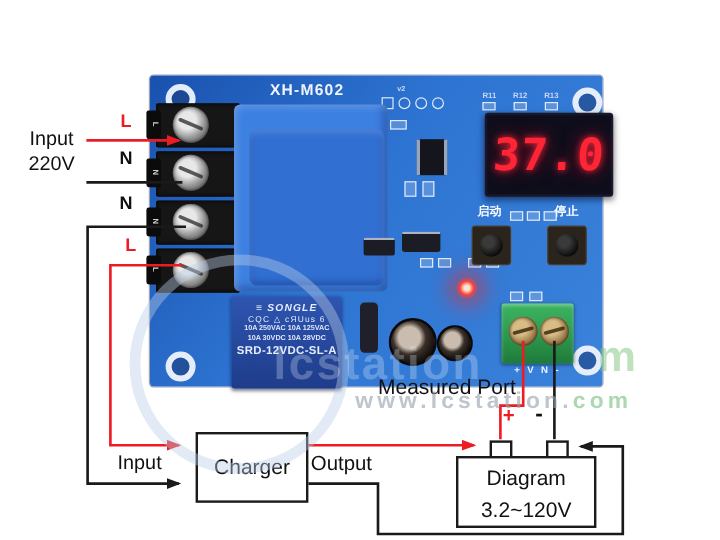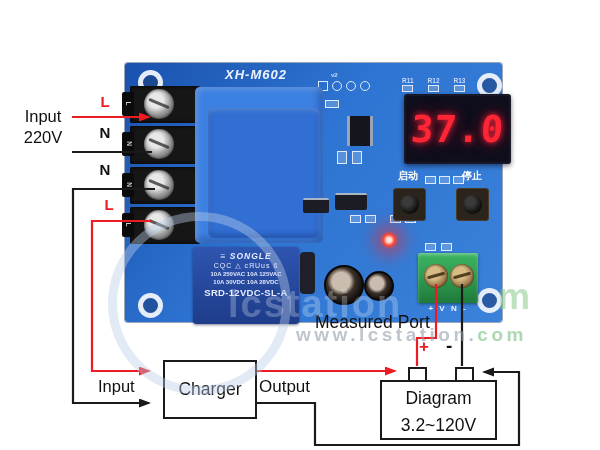--- a/index.html
+++ b/index.html
@@ -17,21 +17,21 @@
   #title{left:0;top:2px;width:600px;text-align:center;font-size:47px;font-weight:800;
          letter-spacing:1px;color:var(--title_blue);}
 
   
   #pcb{left:125px;top:63px;width:377px;height:259px;border-radius:3px;
        background:linear-gradient(125deg,var(--pcb_blue_2) 0%,var(--pcb_blue_1) 45%,#3a82da 100%);
        box-shadow:0 0 0 1px rgba(10,30,80,.4);}
   .hole{width:15px;height:15px;border:5px solid rgba(240,246,255,.95);border-radius:50%;
         background:rgba(30,60,120,.55);}
   .silk{color:var(--silk_white);font-weight:bold;}
-  #pcb-model{left:100px;top:4px;font-size:13px;letter-spacing:1px;font-style:italic;}
+  #pcb-model{left:100px;top:4px;font-size:13px;letter-spacing:1px;}
   #pcb-version{left:206px;top:9px;font-size:6px;opacity:.8;}
   .pad{border:1px solid rgba(238,244,255,.9);background:rgba(255,255,255,.2);}
   #hdr-pads{left:193px;top:18px;display:flex;gap:4px;align-items:center;}
   #hdr-pads .sq{width:8px;height:8px;border:1.5px solid rgba(240,246,255,.9);}
   #hdr-pads .ci{width:8px;height:8px;border:1.5px solid rgba(240,246,255,.9);border-radius:50%;}
   .chip{background:#15151d;border-left:3px solid #9aa4b4;border-right:3px solid #9aa4b4;border-radius:1px;}
   .reg{background:#1c1c24;border-top:2px solid #aab4c4;border-radius:2px;}
   .capcan{border-radius:50%;border:2px solid #0a0808;
           background:radial-gradient(circle at 42% 40%, #cabcae 0 30%, #3a3028 46%, #14100e 72%);}
   #led{left:255px;top:168px;width:18px;height:18px;border-radius:50%;
@@ -67,21 +67,21 @@
            color:var(--display_red);transform:skewX(-4deg);letter-spacing:1px;
            text-shadow:0 0 6px rgba(255,40,60,.95),0 0 16px rgba(255,0,40,.55);}
 
   
   .btn-label{font-size:10px;color:#fff;font-weight:bold;width:34px;text-align:center;}
   .tact{width:31px;height:31px;background:#2b241c;border:1px solid #4a3c28;border-radius:3px;}
   .tact::after{content:"";position:absolute;left:6px;top:6px;width:19px;height:19px;border-radius:50%;
         background:radial-gradient(circle at 38% 35%,#3a3a3a 0 25%,#0d0d0d 70%);}
 
   
-  #relay{left:68px;top:184px;width:106px;height:77px;border-radius:3px;color:#e6ecff;
+  #relay{left:68px;top:184px;width:92px;height:77px;border-radius:3px;color:#e6ecff;
          background:linear-gradient(180deg,var(--relay_blue_1),var(--relay_blue_2));
          box-shadow:0 1px 3px rgba(0,0,40,.5);text-align:center;overflow:hidden;}
   #relay .brand{font-size:8.5px;font-style:italic;font-weight:bold;letter-spacing:1px;margin-top:4px;}
   #relay .certs{font-size:7px;letter-spacing:1px;margin-top:1px;}
   #relay .rat{font-size:6px;font-weight:bold;line-height:1.35;color:#dfe6ff;}
   #relay .model{font-size:9.5px;font-weight:bold;margin-top:1px;letter-spacing:.3px;}
 
   
   #gterm{left:293px;top:190px;width:60px;height:50px;border-radius:2px;
          background:linear-gradient(180deg,#3cb462 0%,var(--green_terminal) 40%,#1f7a3a 100%);

